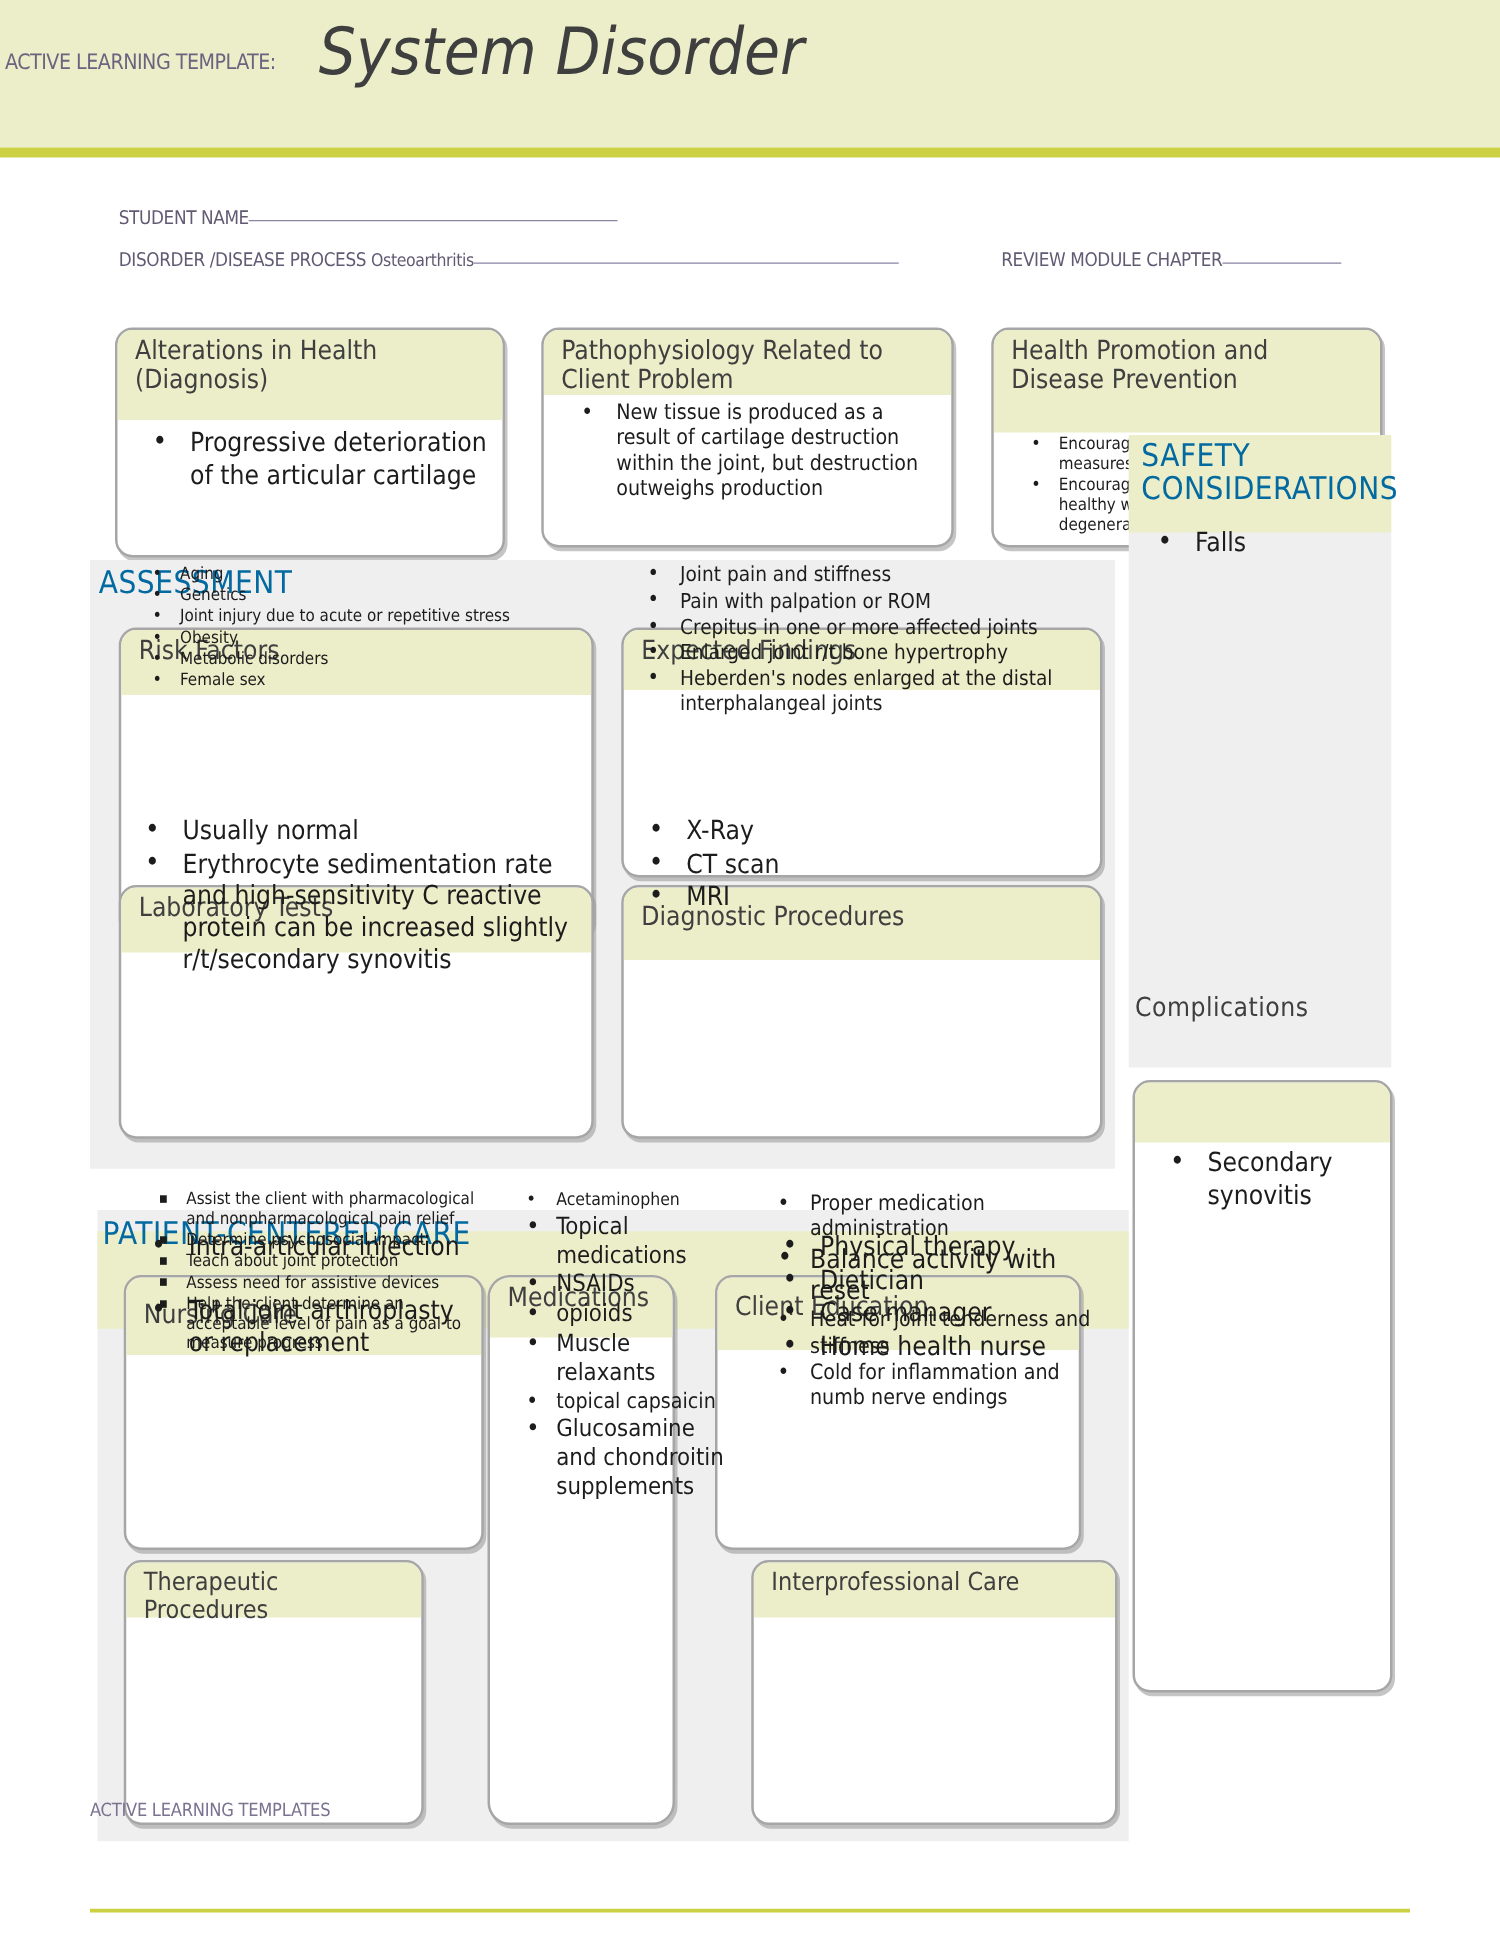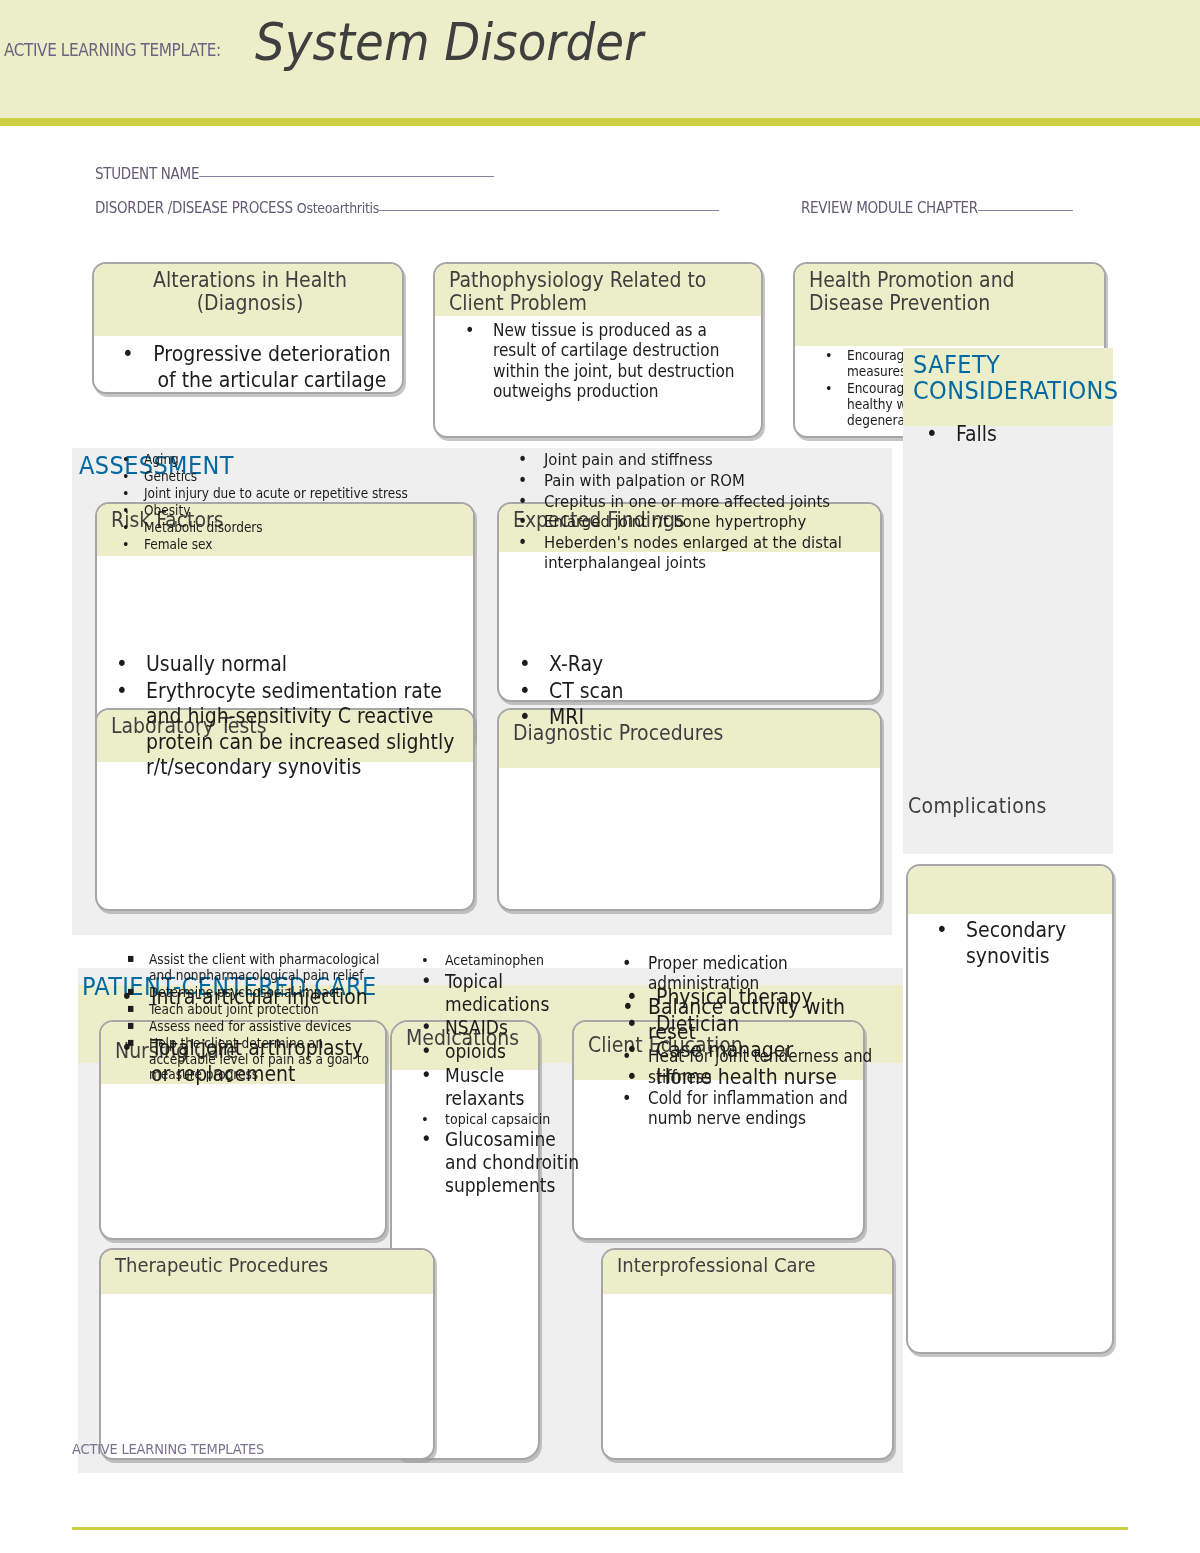--- a/index.html
+++ b/index.html
@@ -107,21 +107,21 @@
 
   <div class="field-row" style="left:95px;top:199px;">
     <span>DISORDER /DISEASE PROCESS</span>
     <span style="font-size:14px;">Osteoarthritis</span><span class="rule-line" style="width:340px;"></span>
   </div>
 
   <div class="field-row" style="left:801px;top:199px;">
     <span>REVIEW MODULE CHAPTER</span><span class="rule-line" style="width:95px;"></span>
   </div>
 
-  <div class="card" style="left:92px;top:262px;width:312px;height:132px;text-align:center;">
+  <div class="card" style="left:92px;top:262px;width:312px;height:184px;">
     <div class="card-head" style="height:72px;">
       <div class="card-head-title">Alterations in Health (Diagnosis)</div>
     </div>
     <div class="card-body">
       <ul class="bl big">
         <li>Progressive deterioration of the articular cartilage</li>
       </ul>
     </div>
   </div>
 
@@ -255,21 +255,21 @@
       <div class="card-head-title">Medications</div>
     </div>
   </div>
 
   <div class="card" style="left:572px;top:1020px;width:293px;height:220px;">
     <div class="card-head" style="height:58px;padding-top:12px;">
       <div class="card-head-title">Client Education</div>
     </div>
   </div>
 
-  <div class="card" style="left:99px;top:1248px;width:336px;height:212px;">
+  <div class="card" style="left:99px;top:1248px;width:240px;height:212px;">
     <div class="card-head" style="height:44px;">
       <div class="card-head-title" style="font-size:20px;">Therapeutic Procedures</div>
     </div>
   </div>
 
   <div class="card" style="left:601px;top:1248px;width:293px;height:212px;">
     <div class="card-head" style="height:44px;">
       <div class="card-head-title" style="font-size:20px;">Interprofessional Care</div>
     </div>
   </div>
@@ -296,21 +296,21 @@
     </ul>
   </div>
 
   <div class="overlay" style="left:403px;top:952px;width:185px;">
     <ul class="bl">
       <li style="font-size:14px;line-height:1.2;padding-left:42px;">Acetaminophen</li>
       <li style="font-size:19px;line-height:1.2;padding-left:42px;">Topical medications</li>
       <li style="font-size:19px;line-height:1.2;padding-left:42px;">NSAIDs</li>
       <li style="font-size:19px;line-height:1.2;padding-left:42px;">opioids</li>
       <li style="font-size:19px;line-height:1.2;padding-left:42px;">Muscle relaxants</li>
-      <li style="font-size:14px;line-height:1.2;padding-left:42px;">topical capsaicin</li>
+      <li style="font-size:17px;line-height:1.2;padding-left:42px;">topical capsaicin</li>
       <li style="font-size:19px;line-height:1.2;padding-left:42px;">Glucosamine and chondroitin supplements</li>
     </ul>
   </div>
 
   <div class="overlay" style="left:604px;top:953px;width:290px;">
     <ul class="bl">
       <li style="font-size:17px;line-height:1.2;padding-left:44px;">Proper medication administration</li>
       <li style="font-size:21px;line-height:1.2;padding-left:44px;">Balance activity with reset</li>
       <li style="font-size:17px;line-height:1.2;padding-left:44px;">Heat for joint tenderness and stiffness</li>
       <li style="font-size:17px;line-height:1.2;padding-left:44px;">Cold for inflammation and numb nerve endings</li>

